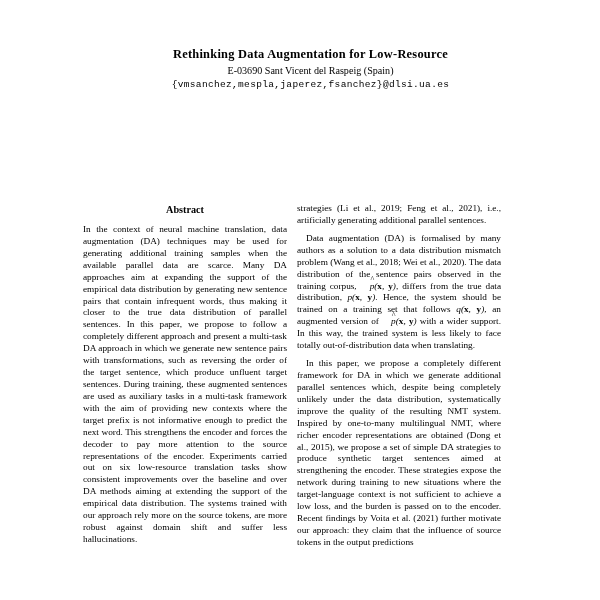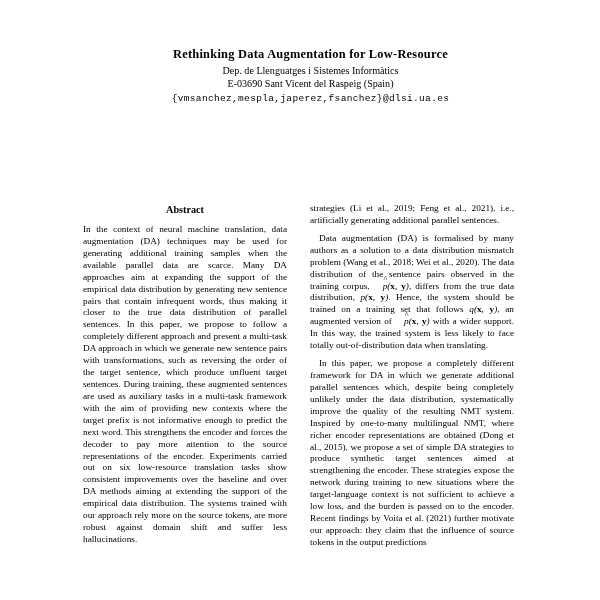--- a/index.html
+++ b/index.html
@@ -74,21 +74,21 @@
     letter-spacing: 0.035em;
   }
 
   
   .columns {
     position: absolute;
     left: 83px;
     top: 203px;
     width: 455px;
     display: flex;
-    gap: 23px;
+    gap: 10px;
     height: 397px;
     overflow: hidden;
   }
   .col {
     width: 204px;
     overflow: hidden;
   }
 
   .section-head {
     text-align: center;
@@ -145,21 +145,20 @@
   <div class="content">
 
     <div class="title-block">
 
       <h1 class="paper-title">
         <span class="line">Rethinking Data Augmentation for Low-Resource</span>
       </h1>
 
 
       <div class="affiliation">
-        <span class="line">Dep. de Llenguatges i Sistemes Informàtics</span>
         <span class="line">E-03690 Sant Vicent del Raspeig (Spain)</span>
       </div>
 
       <div class="emails">{vmsanchez,mespla,japerez,fsanchez}@dlsi.ua.es</div>
 
     </div>
   </div>
 
   <div class="columns">
 

